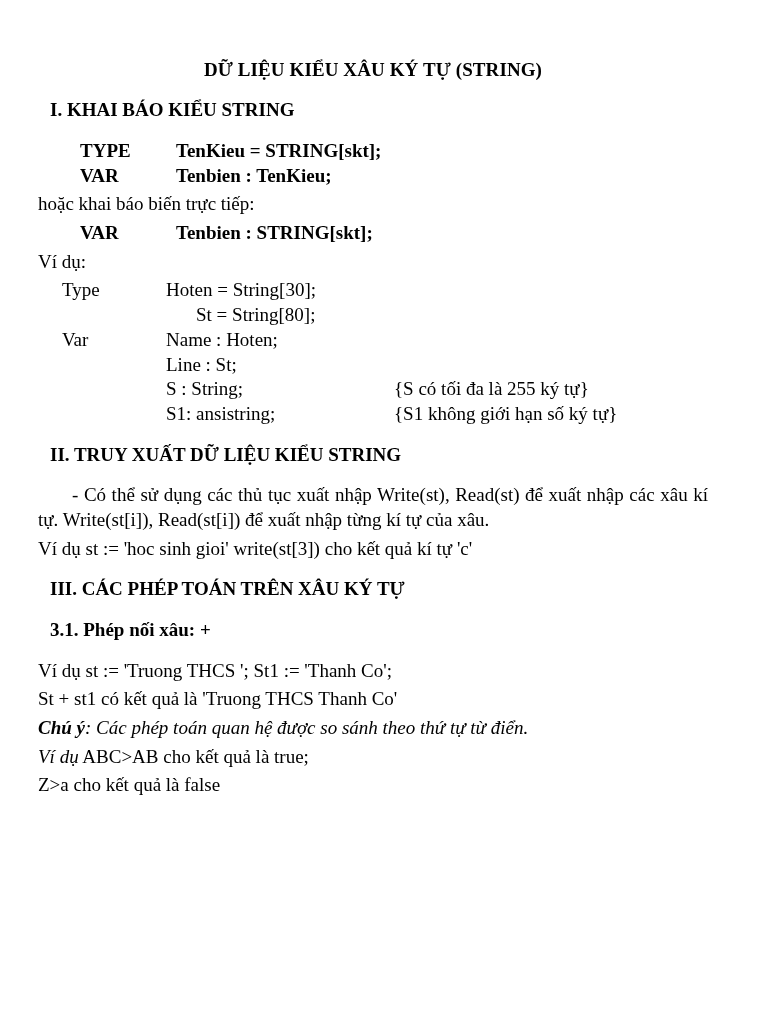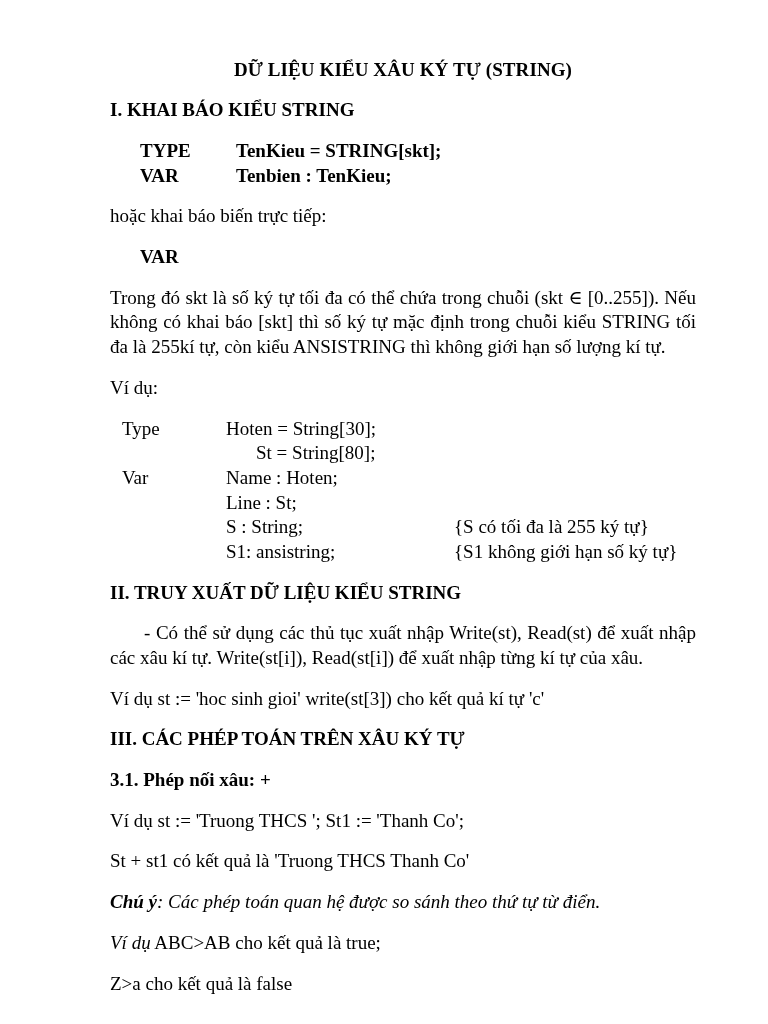--- a/index.html
+++ b/index.html
@@ -10,41 +10,41 @@
   body {
     width: 768px;
     height: 1024px;
     font-family: "Liberation Serif", "DejaVu Serif", serif;
     color: #000000;
   }
   .page {
     width: 768px;
     height: 1024px;
     box-sizing: border-box;
-    padding: 58px 56px 40px 94px;
+    padding: 58px 56px 40px 34px;
     position: relative;
   }
   .doc-title {
     text-align: center;
     font-weight: bold;
     font-size: 19px;
     line-height: 1.28;
     margin: 0 0 2px 0;
     letter-spacing: 0.1px;
   }
   .h-section {
     font-weight: bold;
     font-size: 19px;
     line-height: 1.30;
     margin: 16px;
   }
   .line {
     font-size: 19px;
     line-height: 1.30;
-    margin: 16px;
+    margin: 4px;
   }
   .bold {
     font-weight: bold;
     font-family: Liberation Serif, serif;
   }
   .italic {
     font-style: italic;
   }
   .just {
     text-align: justify;
@@ -101,23 +101,23 @@
   </div>
   <div class="decl-row">
     <span class="decl-a">VAR</span>
     <span>Tenbien : TenKieu;</span>
   </div>
 
   <div class="line">hoặc khai báo biến trực tiếp:</div>
 
   <div class="decl-row">
     <span class="decl-a">VAR</span>
+    <span>Tenbien : STRING[skt];</span>
   </div>
 
-  <div class="line just">Trong đó skt là số ký tự tối đa có thể chứa trong chuỗi (skt ∈ [0..255]). Nếu không có khai báo [skt] thì số ký tự mặc định trong chuỗi kiểu STRING tối đa là 255kí tự, còn kiểu ANSISTRING thì không giới hạn số lượng kí tự.</div>
 
   <div class="line">Ví dụ:</div>
 
   <div class="indent-2">
     <div class="code-row">
       <span class="col-a">Type</span>
       <span class="col-b">Hoten  = String[30];</span>
       <span class="col-c"></span>
     </div>
     <div class="code-row">

